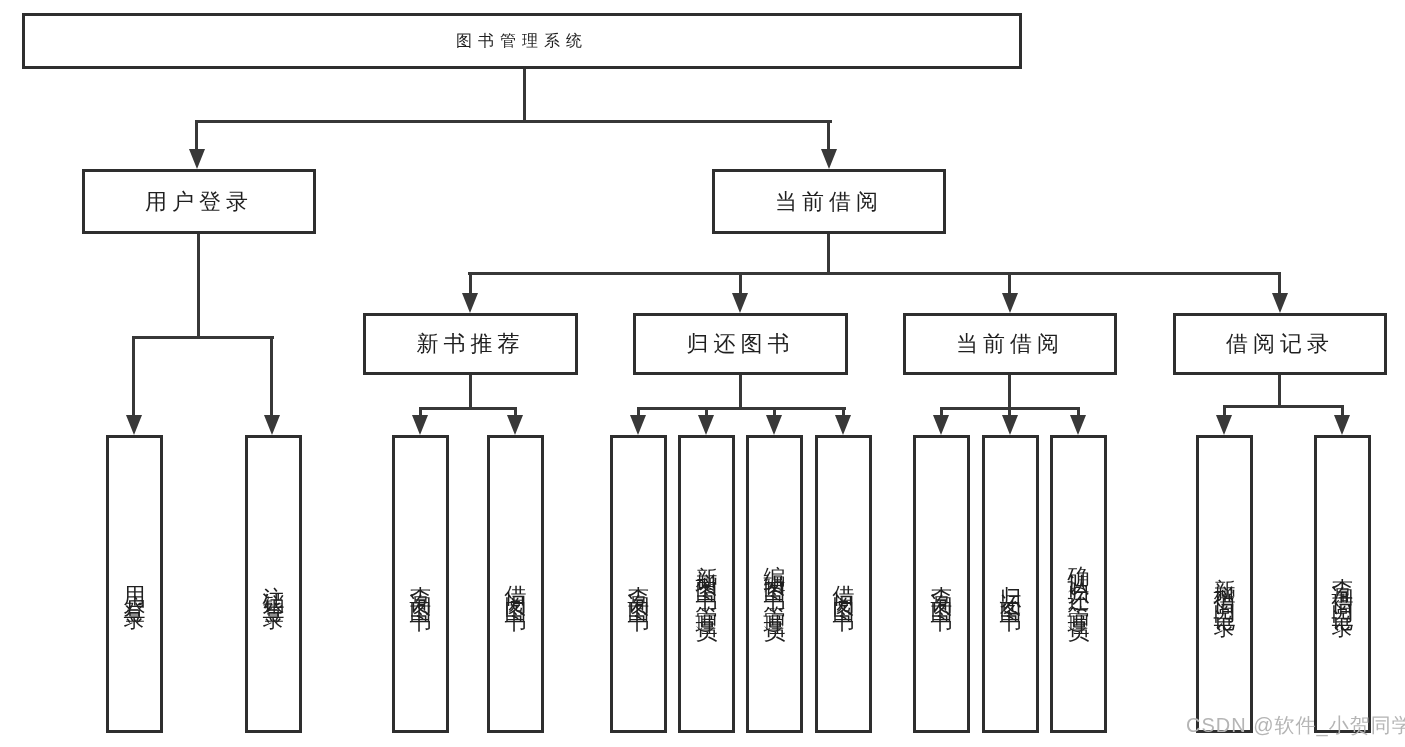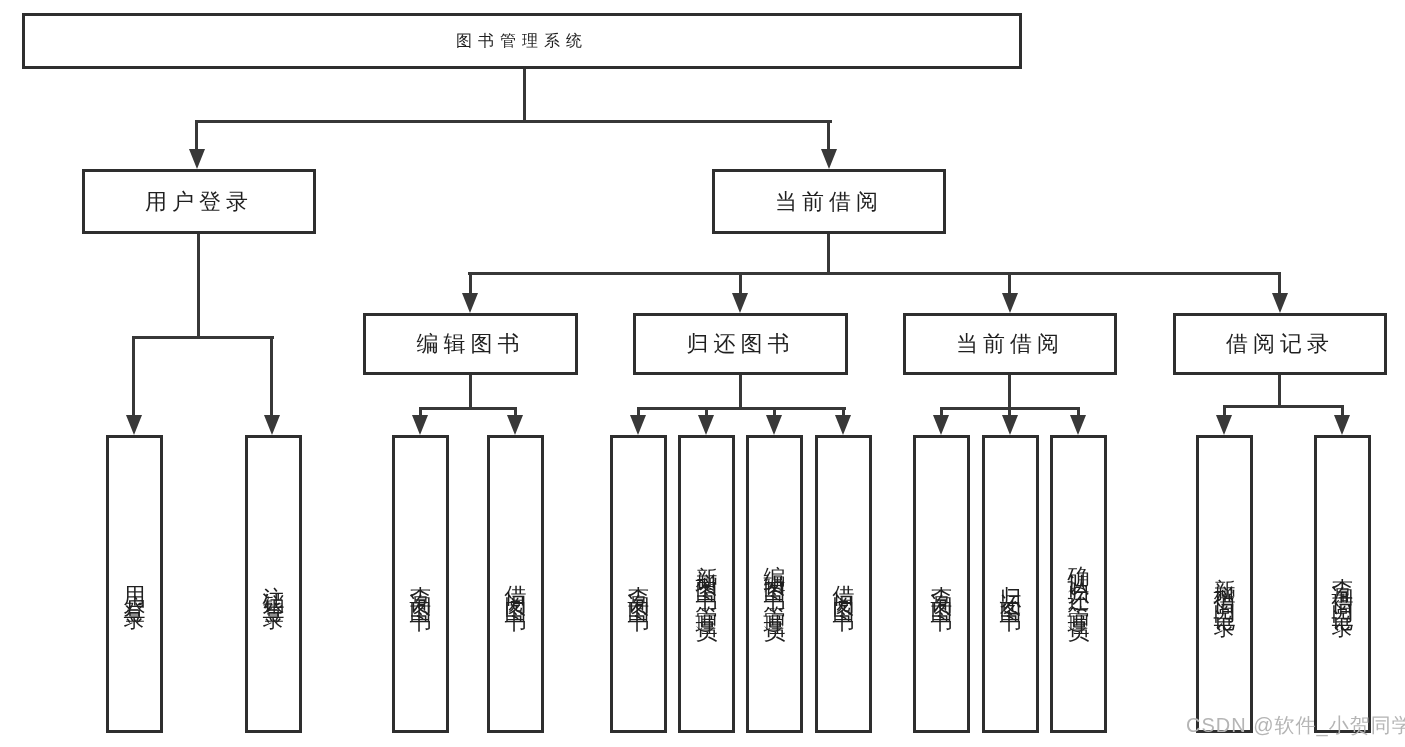--- a/index.html
+++ b/index.html
@@ -91,21 +91,21 @@
   <div class="line" style="left:469px; top:272px; width:3px; height:25px;"></div>
   <div class="arrow" style="left:462px; top:293px;"></div>
   <div class="line" style="left:739px; top:272px; width:3px; height:25px;"></div>
   <div class="arrow" style="left:732px; top:293px;"></div>
   <div class="line" style="left:1008px; top:272px; width:3px; height:25px;"></div>
   <div class="arrow" style="left:1002px; top:293px;"></div>
   <div class="line" style="left:1278px; top:272px; width:3px; height:25px;"></div>
   <div class="arrow" style="left:1272px; top:293px;"></div>
 
   <div class="box hbox" style="left:363px; top:313px; width:215px; height:62px;">
-    <span>编辑图书</span>
+    <span>新书推荐</span>
   </div>
   <div class="box hbox" style="left:633px; top:313px; width:215px; height:62px;">
     <span>归还图书</span>
   </div>
   <div class="box hbox" style="left:903px; top:313px; width:214px; height:62px;">
     <span>当前借阅</span>
   </div>
   <div class="box hbox" style="left:1173px; top:313px; width:214px; height:62px;">
     <span>借阅记录</span>
   </div>

